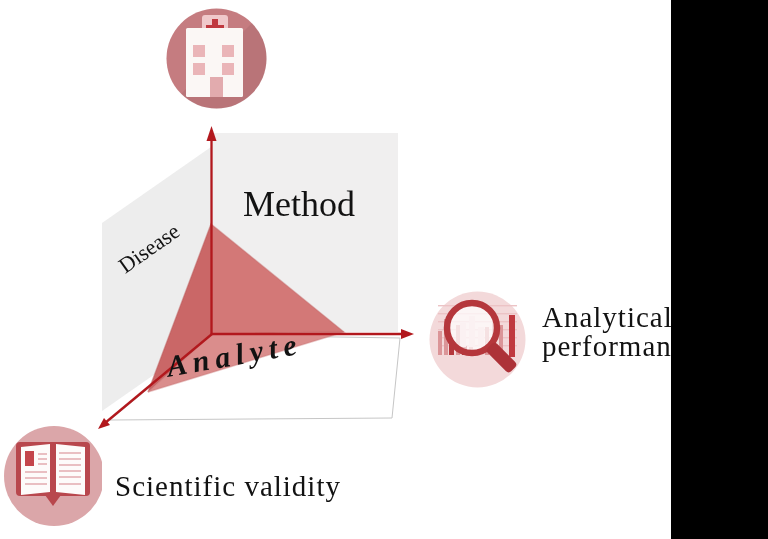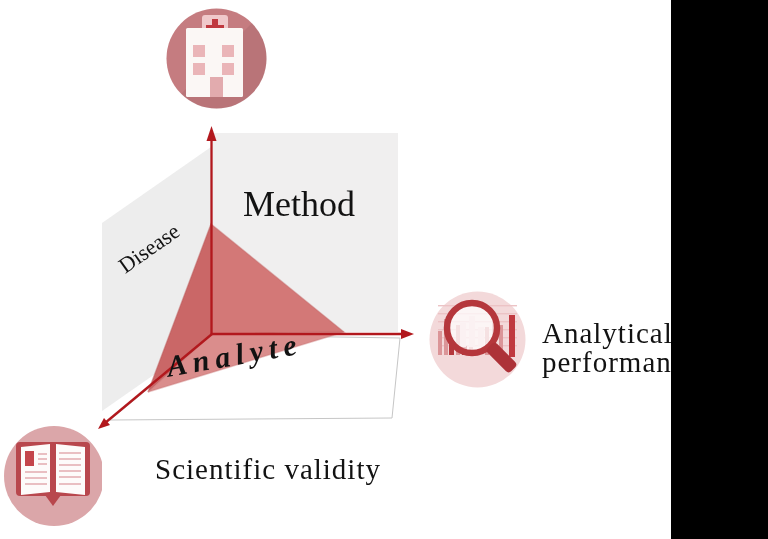--- a/index.html
+++ b/index.html
@@ -4,22 +4,22 @@
 <style>
   html,body{margin:0;padding:0;background:#ffffff;}
   .stage{
     position:relative;width:768px;height:539px;background:#ffffff;
     overflow:hidden;font-family:"Liberation Serif","DejaVu Serif",serif;color:#121212;
   }
   .stage svg{display:block;}
   .layer{position:absolute;left:0;top:0;}
   .label{position:absolute;white-space:nowrap;color:#121212;}
   .lbl-clinical{left:273px;top:24px;font-size:29px;line-height:29px;letter-spacing:1px;}
-  .lbl-analytical{left:542px;top:319px;font-size:29px;line-height:29px;letter-spacing:1px;}
-  .lbl-scientific{left:115px;top:454px;font-size:29px;line-height:30px;letter-spacing:1px;margin-left:40px;}
+  .lbl-analytical{left:542px;top:303px;font-size:29px;line-height:29px;letter-spacing:1px;}
+  .lbl-scientific{left:115px;top:471px;font-size:29px;line-height:30px;letter-spacing:1px;}
   .lbl-method{left:243px;top:190px;font-size:36px;line-height:29px;}
   .lbl-disease{left:128px;top:254px;font-size:22px;line-height:24px;
                transform:rotate(-35deg);transform-origin:left bottom;}
   .lbl-analyte{left:167px;top:350px;font-size:30px;line-height:34px;font-style:italic;
                font-weight:600;letter-spacing:6px;transform:rotate(-10deg);transform-origin:left center;}
   .icon{position:absolute;}
   .icon-clinical{left:166px;top:8px;width:101px;height:101px;}
   .icon-scientific{left:2px;top:426px;width:100px;height:100px;}
   .icon-analytical{left:429px;top:291px;width:97px;height:97px;}
   .mask-band{position:absolute;left:671px;top:0;width:97px;height:539px;background:#000000;z-index:50;}

